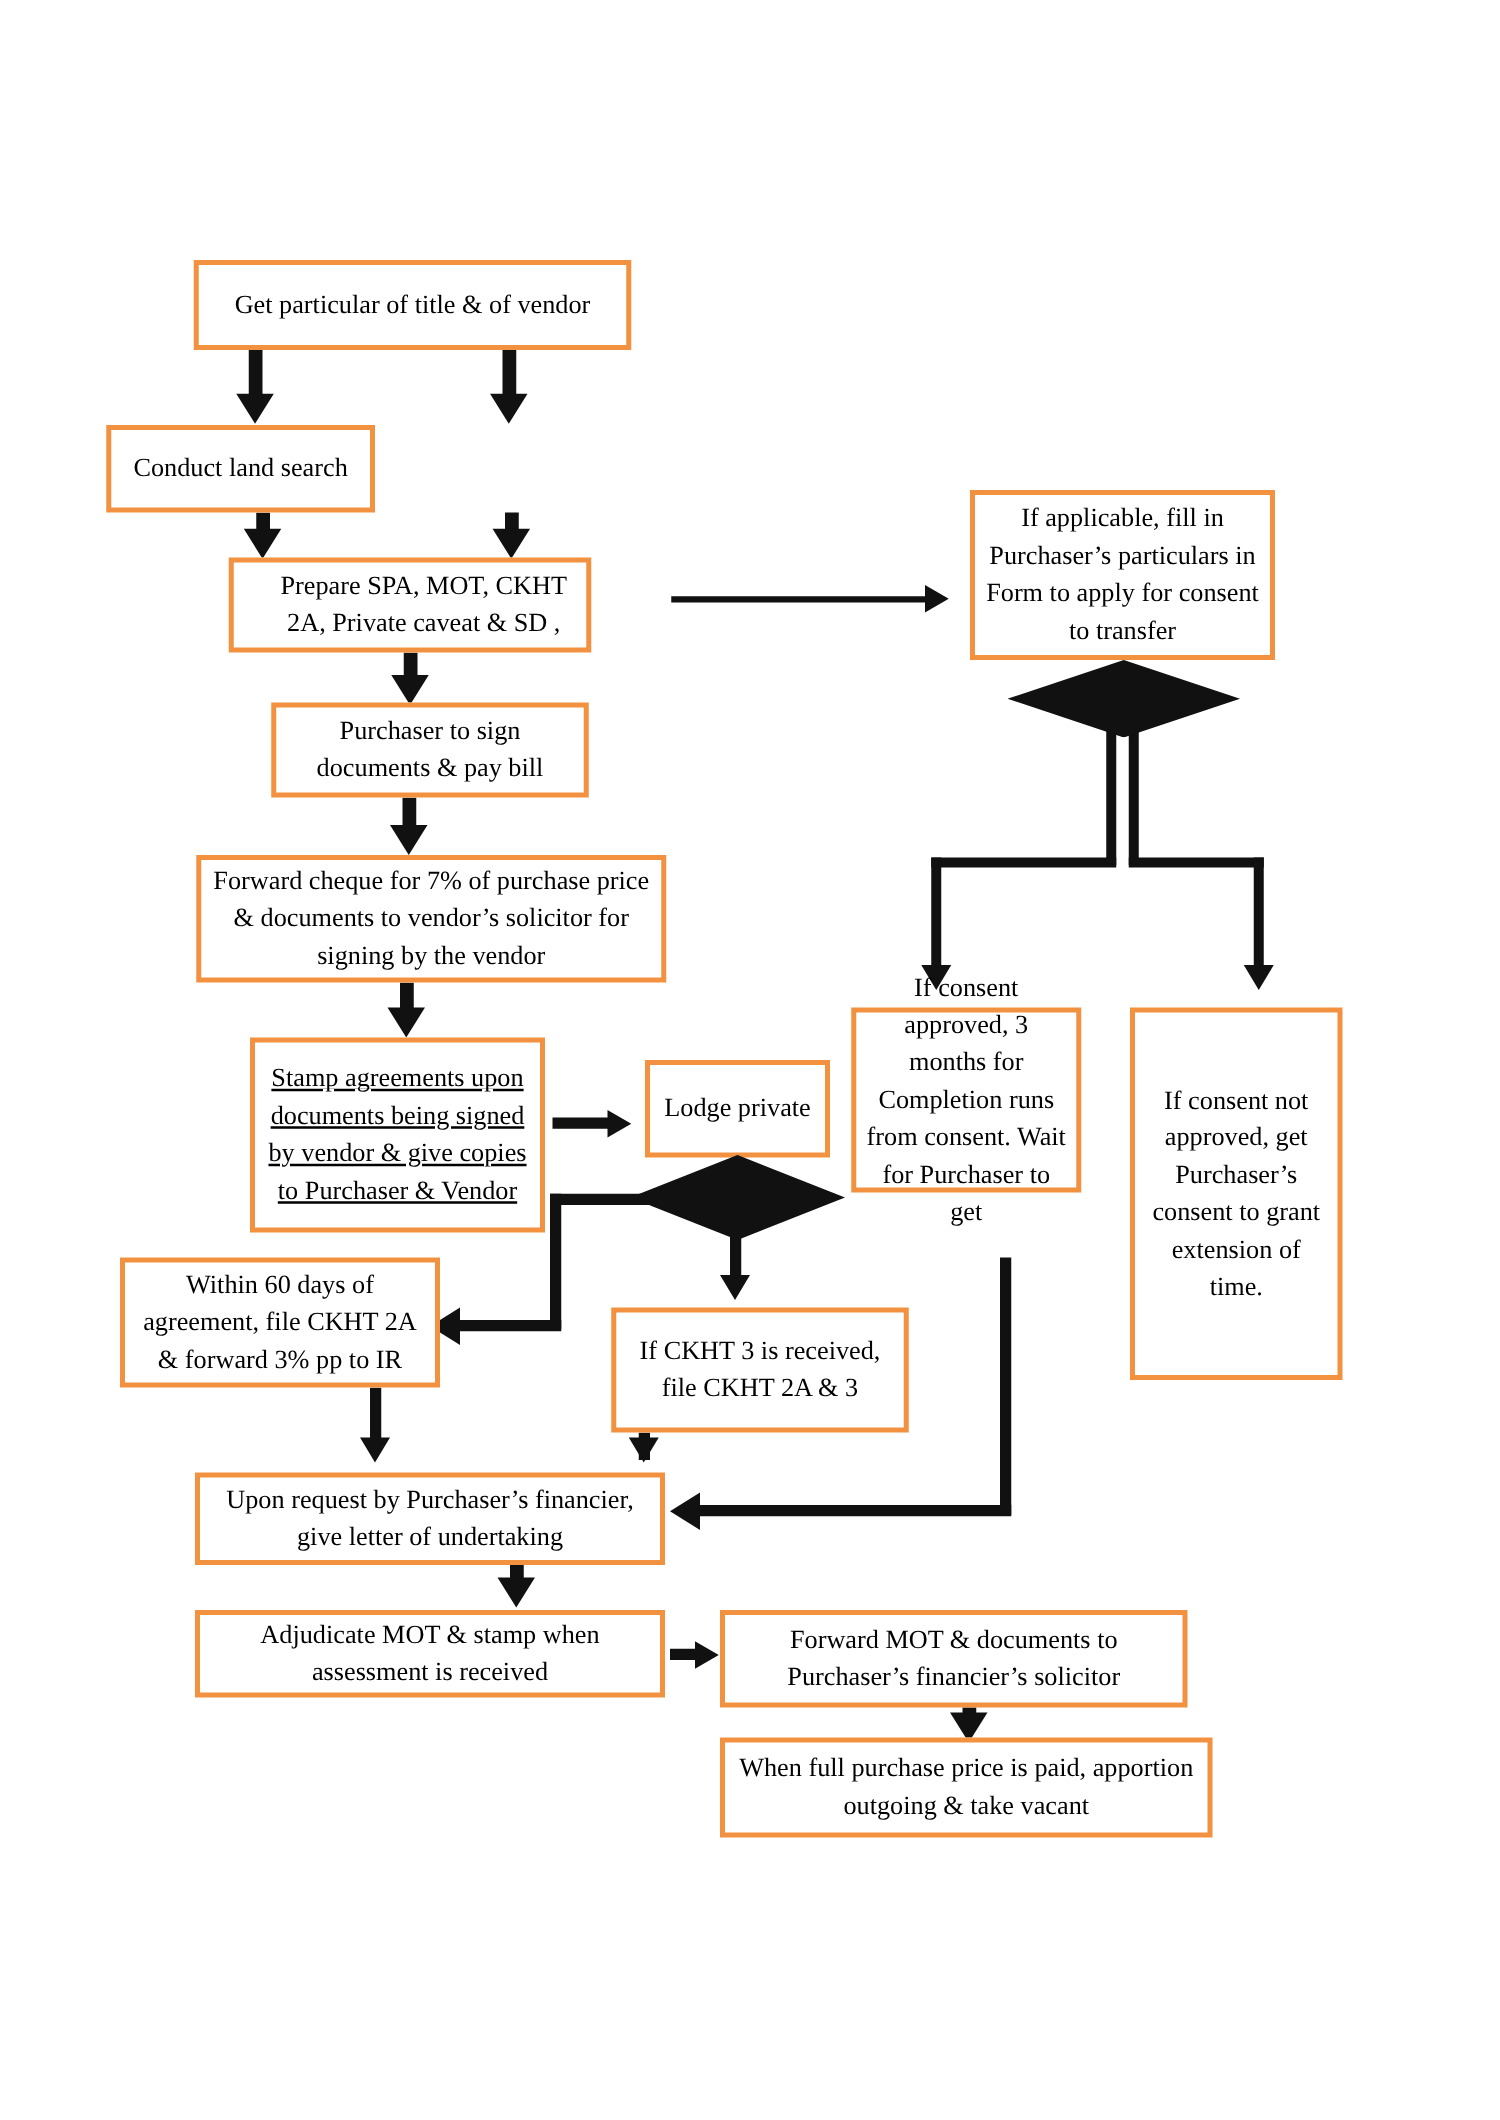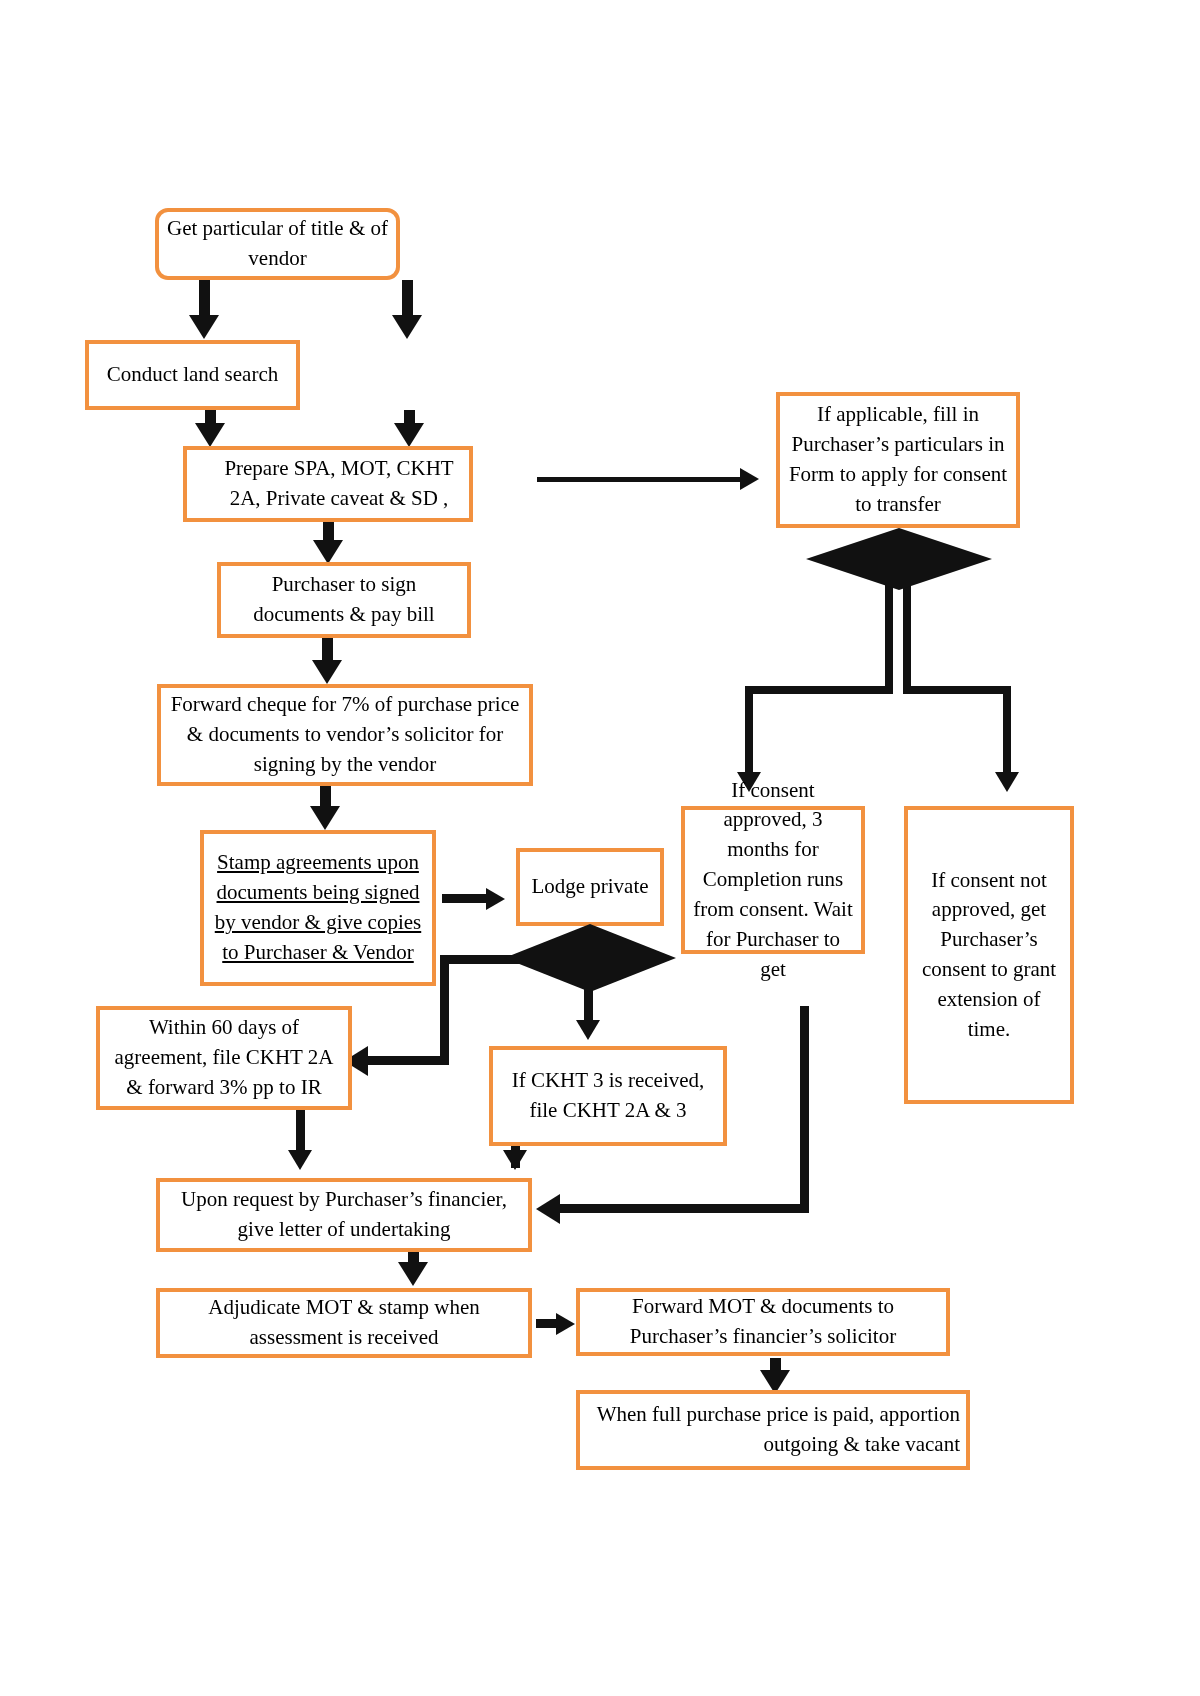--- a/index.html
+++ b/index.html
@@ -96,21 +96,21 @@
     z-index: 6;
     clip-path: polygon(50% 0%, 100% 50%, 50% 100%, 0% 50%);
   }
 </style>
 </head>
 <body>
 
 <div id="page">
 
 
-  <div class="box" style="left:155px; top:208px; width:245px; height:72px;border-radius:13px;">
+  <div class="box" style="left:155px; top:208px; width:350px; height:72px;">
     <span>Get particular of title &amp; of vendor</span>
   </div>
 
   <div class="box" style="left:85px; top:340px; width:215px; height:70px;">
     <span>Conduct land search</span>
   </div>
 
 
   <div class="box" style="left:183px; top:446px; width:290px; height:76px;padding-left:28px;">
     <span>Prepare SPA, MOT, CKHT 2A, Private caveat &amp; SD ,</span>
@@ -153,25 +153,25 @@
   </div>
 
   <div class="box" style="left:156px; top:1178px; width:376px; height:74px;">
     <span>Upon request by Purchaser’s financier, give letter of undertaking</span>
   </div>
 
   <div class="box" style="left:156px; top:1288px; width:376px; height:70px;">
     <span>Adjudicate MOT &amp; stamp when assessment is received</span>
   </div>
 
-  <div class="box" style="left:576px; top:1288px; width:374px; height:68px;">
+  <div class="box" style="left:576px; top:1288px; width:374px; height:78px;">
     <span>Forward MOT &amp; documents to Purchaser’s financier’s solicitor</span>
   </div>
 
-  <div class="box" style="left:576px; top:1390px; width:394px; height:80px;text-align:right;">
+  <div class="box" style="left:576px; top:1390px; width:394px; height:80px;">
     <span>When full purchase price is paid, apportion outgoing &amp; take vacant</span>
   </div>
 
   <div class="diamond" style="left:806px; top:528px; width:186px; height:62px;"></div>
 
   <div class="diamond" style="left:504px; top:924px; width:172px; height:68px;"></div>
 
   <div class="vline" style="left:199px; top:280px; width:11px; height:42px;"></div>
   <div class="arrow-down" style="left:189px; top:315px;"></div>
 

